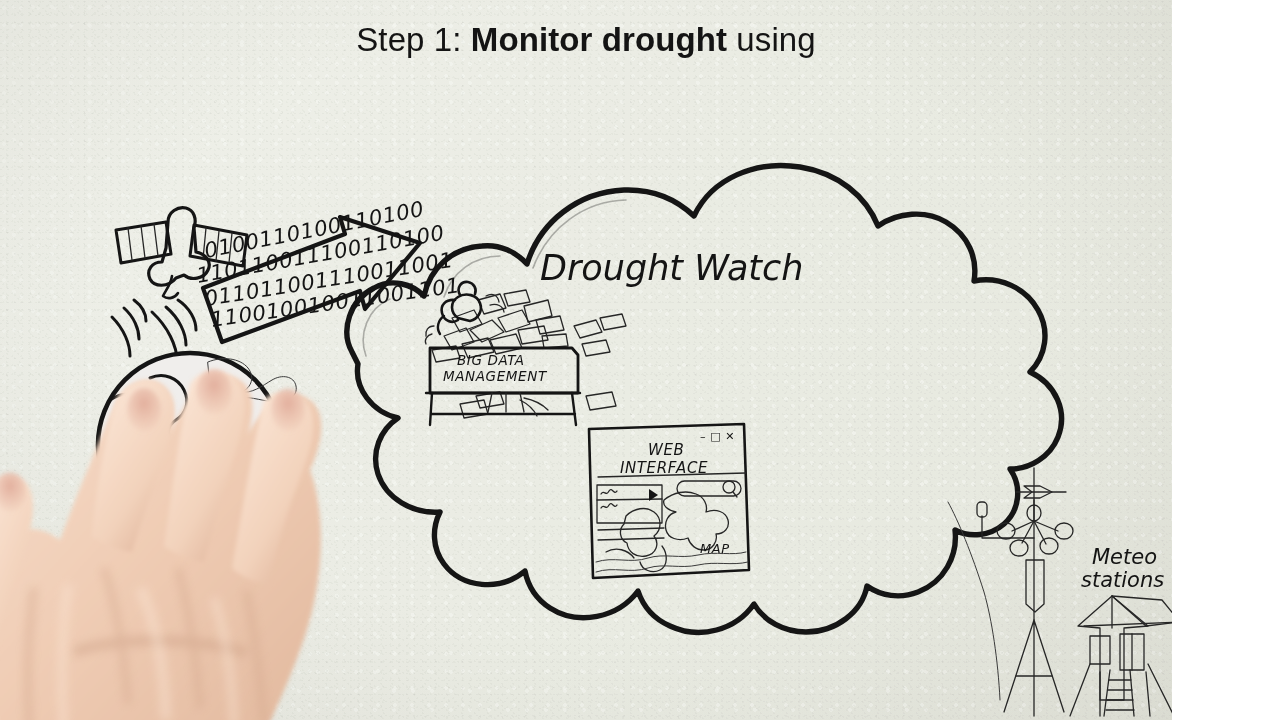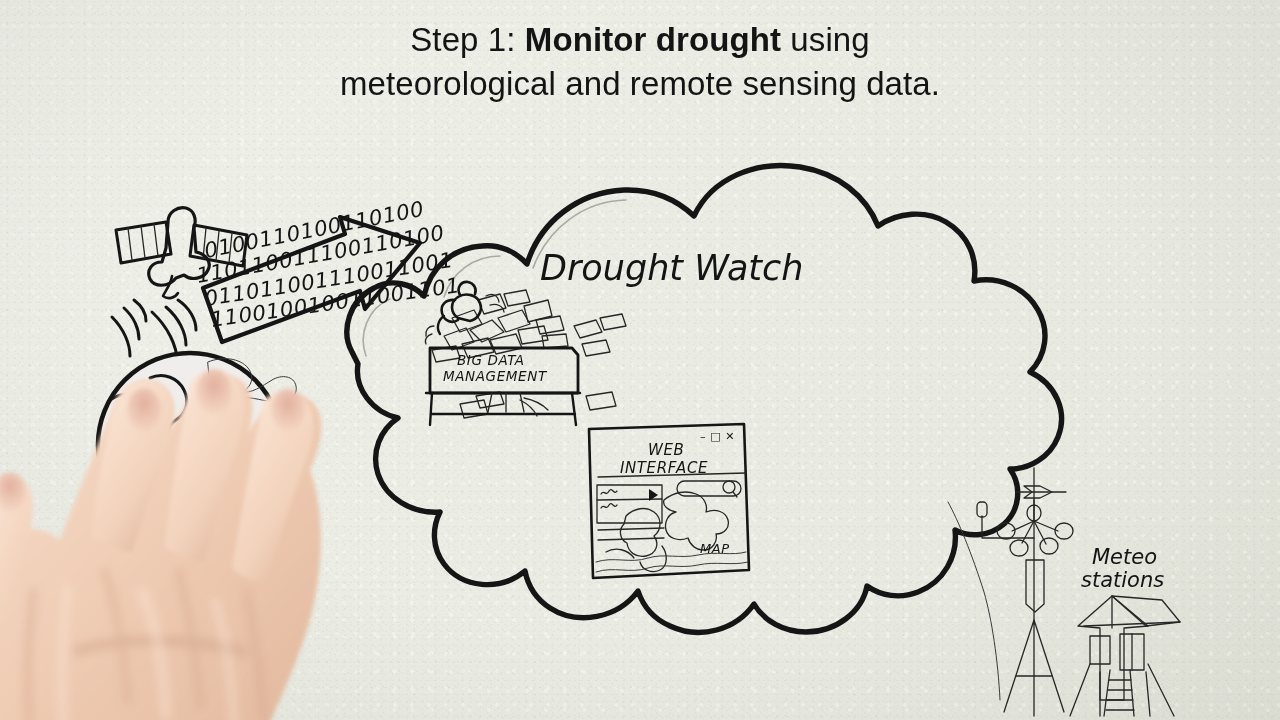--- a/index.html
+++ b/index.html
@@ -5,21 +5,21 @@
 <style>
   * { margin:0; padding:0; box-sizing:border-box; }
   html,body{ background:#ffffff; }
   body{
     font-family:"Liberation Sans", sans-serif;
   }
 
   
   #stage{
     position:relative;
-    width:1280px; height:720px;
+    width:1172px; height:720px;
     overflow:hidden;
     background:#4d7c0f;
   }
 
   
   #paper-texture{
     position:absolute; inset:0;
     background-color:#f3f2ee;
     background-image:
       radial-gradient(circle at 12% 22%, rgba(0,0,0,.030) 0 1px, transparent 1px),
@@ -92,21 +92,20 @@
 </head>
 <body>
 
 <div id="stage">
 
   <div id="paper-texture"></div>
   <div id="paper-vignette"></div>
 
   <div id="title-block">
     <span class="ln"><span>Step 1: </span><span class="bold">Monitor drought</span><span> using</span></span>
-    <span class="ln">meteorological and remote sensing data.</span>
   </div>
 
   <svg class="art" viewBox="0 0 1280 720" xmlns="http://www.w3.org/2000/svg">
 
     <g>
       <path class="ink" stroke-width="5.4" d="
         M352,352
         C340,330 350,300 374,288
         C392,278 412,284 424,296
         C430,268 452,248 482,246

